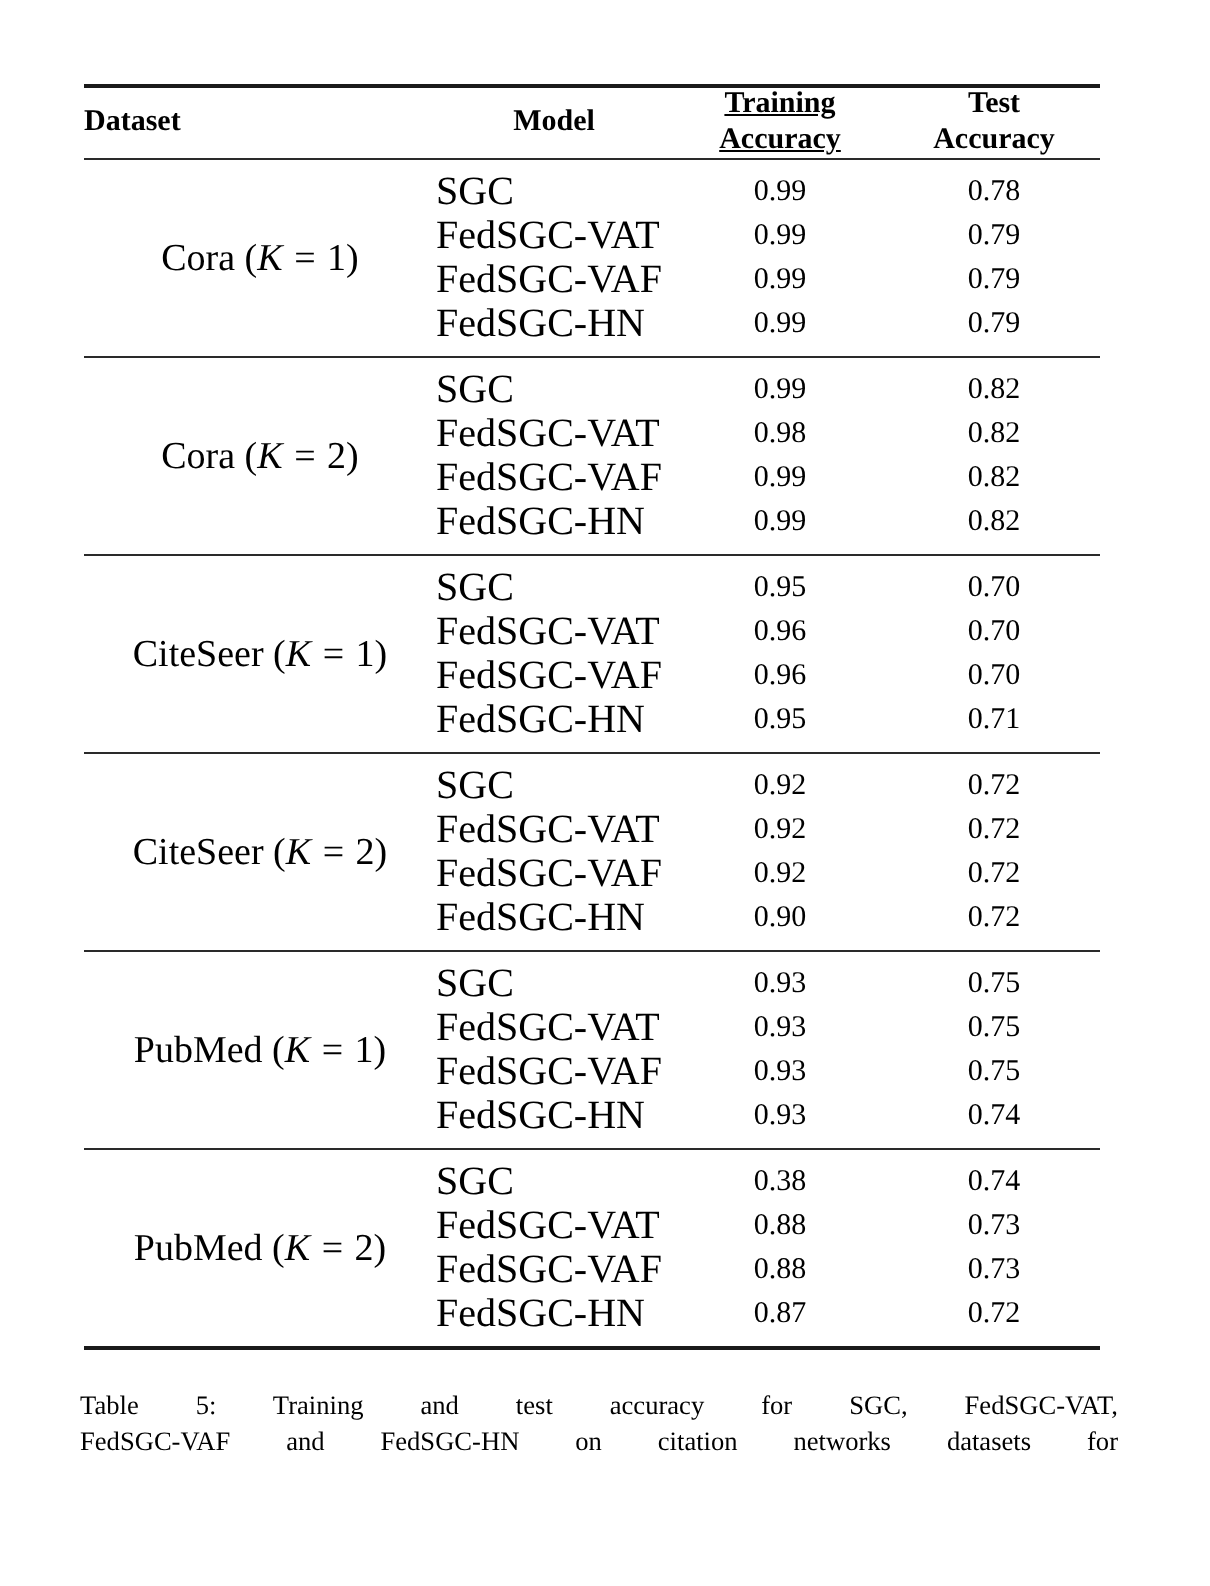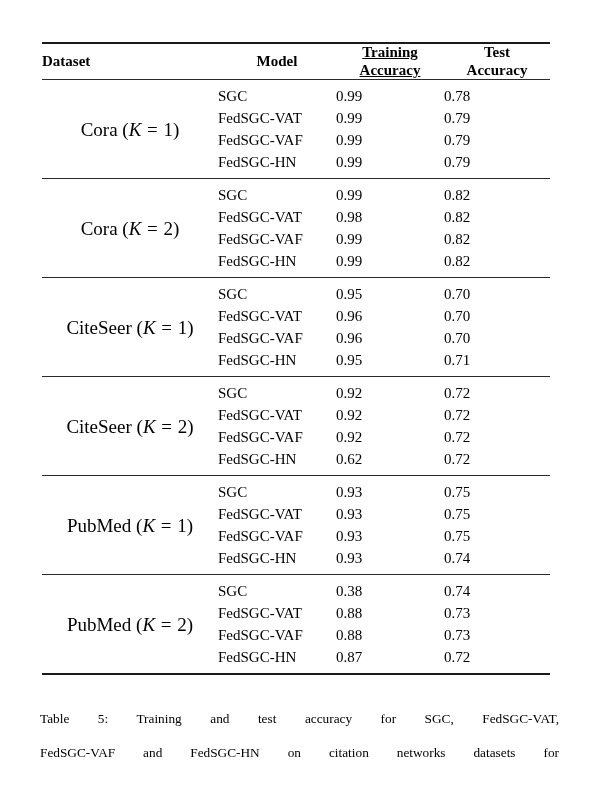--- a/index.html
+++ b/index.html
@@ -72,26 +72,26 @@
 
   
   td.c-dataset {
     text-align: center;
     font-size: 19px;
     padding-right: 16px;
     white-space: nowrap;
   }
   td.c-model {
     text-align: left;
-    font-size: 15px;
+    font-size: 20px;
     height: 22px;
     white-space: nowrap;
   }
   td.c-num {
-    text-align: left;
+    text-align: center;
     font-size: 15px;
     height: 22px;
   }
   tr.first-of-block td.c-model,
   tr.first-of-block td.c-num { padding-top: 5px; }
   tr.last-of-block td.c-model,
   tr.last-of-block td.c-num { padding-bottom: 5px; }
 
   .mathvar {
     font-family: "Liberation Serif", "DejaVu Serif", serif;
@@ -107,21 +107,20 @@
     width: 519px;
     font-size: 13.3px;
     line-height: 1.33;
     text-align: justify;
     text-justify: inter-word;
   }
   #caption .cap-line { display: block; }
   #caption .cap-line.j {
     text-align: justify;
     text-align-last: justify;
-    margin-top: 16px;
   }
   .cap-k { font-style: italic; }
 </style>
 </head>
 <body>
 
 <div id="page">
 
   <div id="table-wrap">
     <table class="acc-table">
@@ -239,21 +238,21 @@
             <td class="c-num">0.92</td>
             <td class="c-num">0.72</td>
           </tr>
           <tr>
             <td class="c-model">FedSGC-VAF</td>
             <td class="c-num">0.92</td>
             <td class="c-num">0.72</td>
           </tr>
           <tr class=" last-of-block">
             <td class="c-model">FedSGC-HN</td>
-            <td class="c-num">0.62</td>
+            <td class="c-num">0.90</td>
             <td class="c-num">0.72</td>
           </tr>
           <tr class="rule-row">
             <td colspan="4">
               <div class="rule-mid"></div>
             </td>
           </tr>
           <tr class="first-of-block">
             <td class="c-dataset" rowspan="4"><span>PubMed (</span><span class="mathvar">K</span><span class="matheq"> = </span><span>1)</span></td>
             <td class="c-model">SGC</td>

